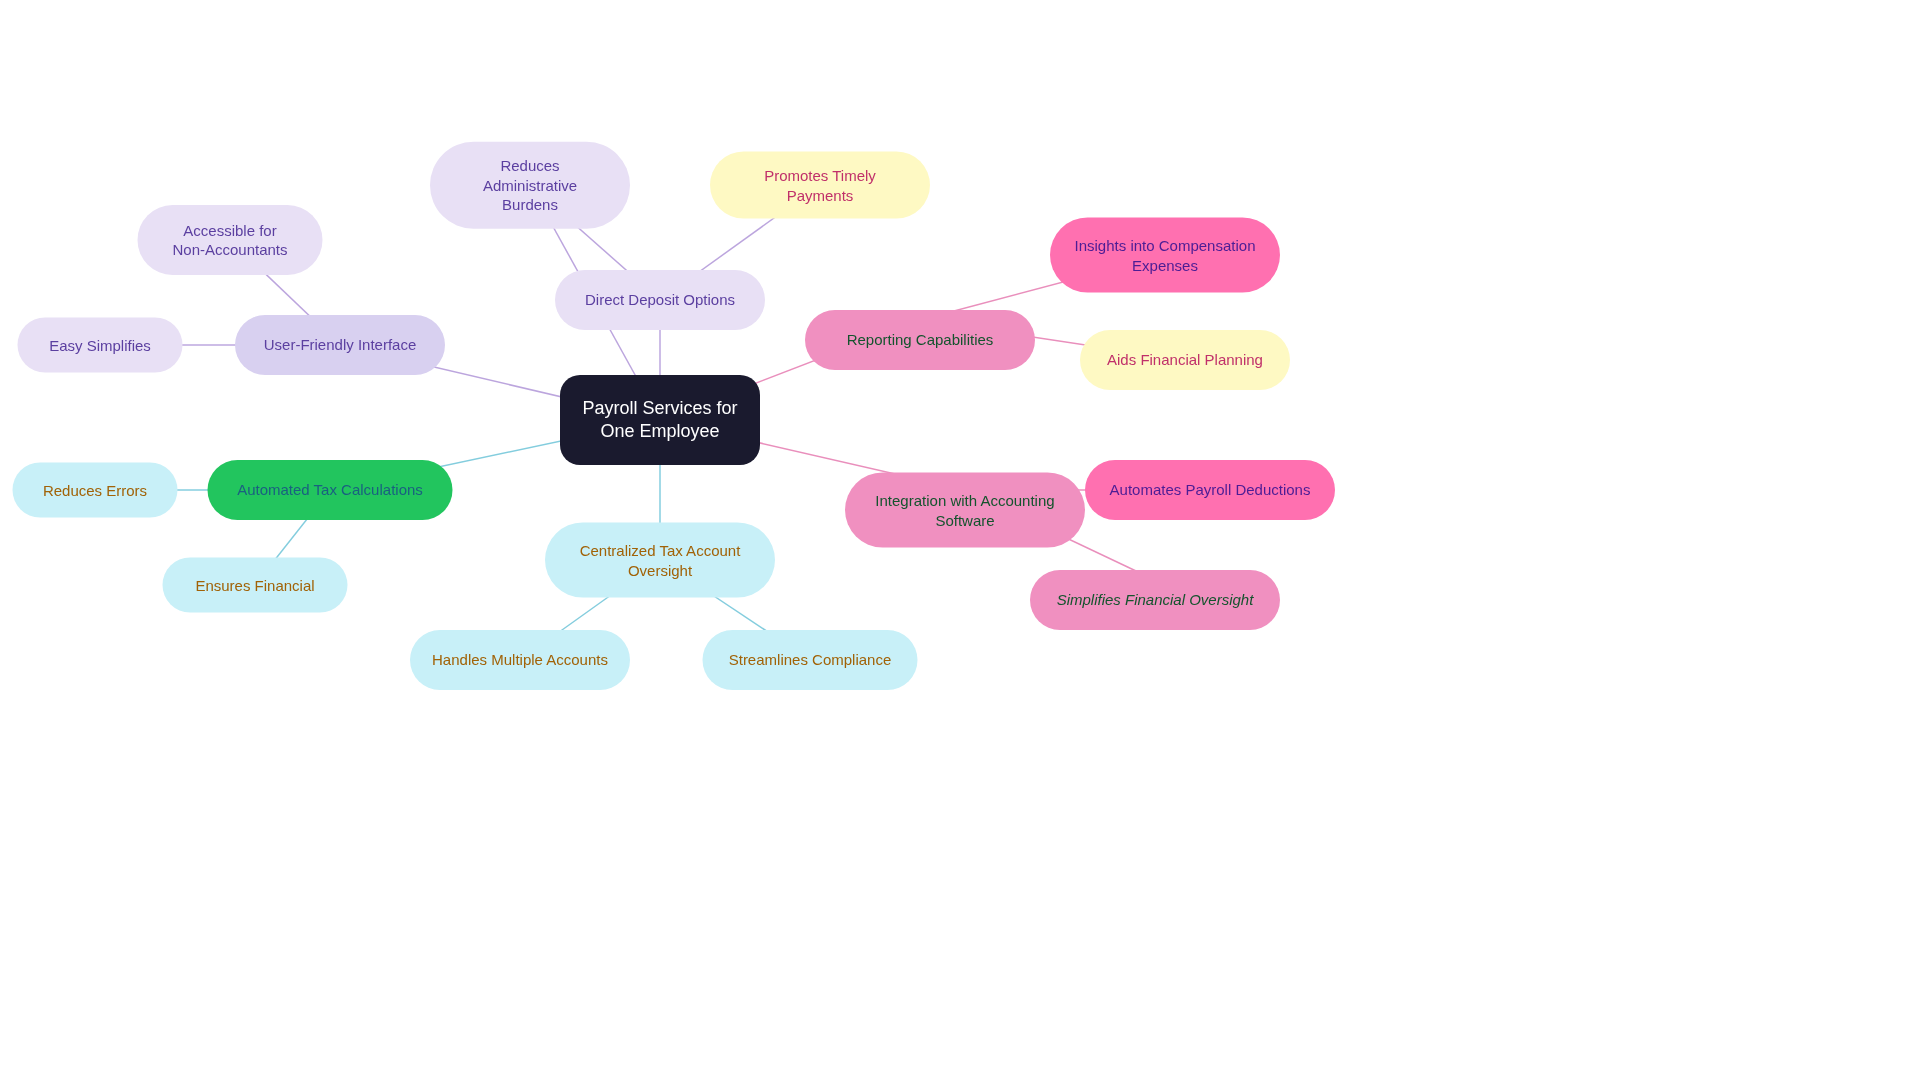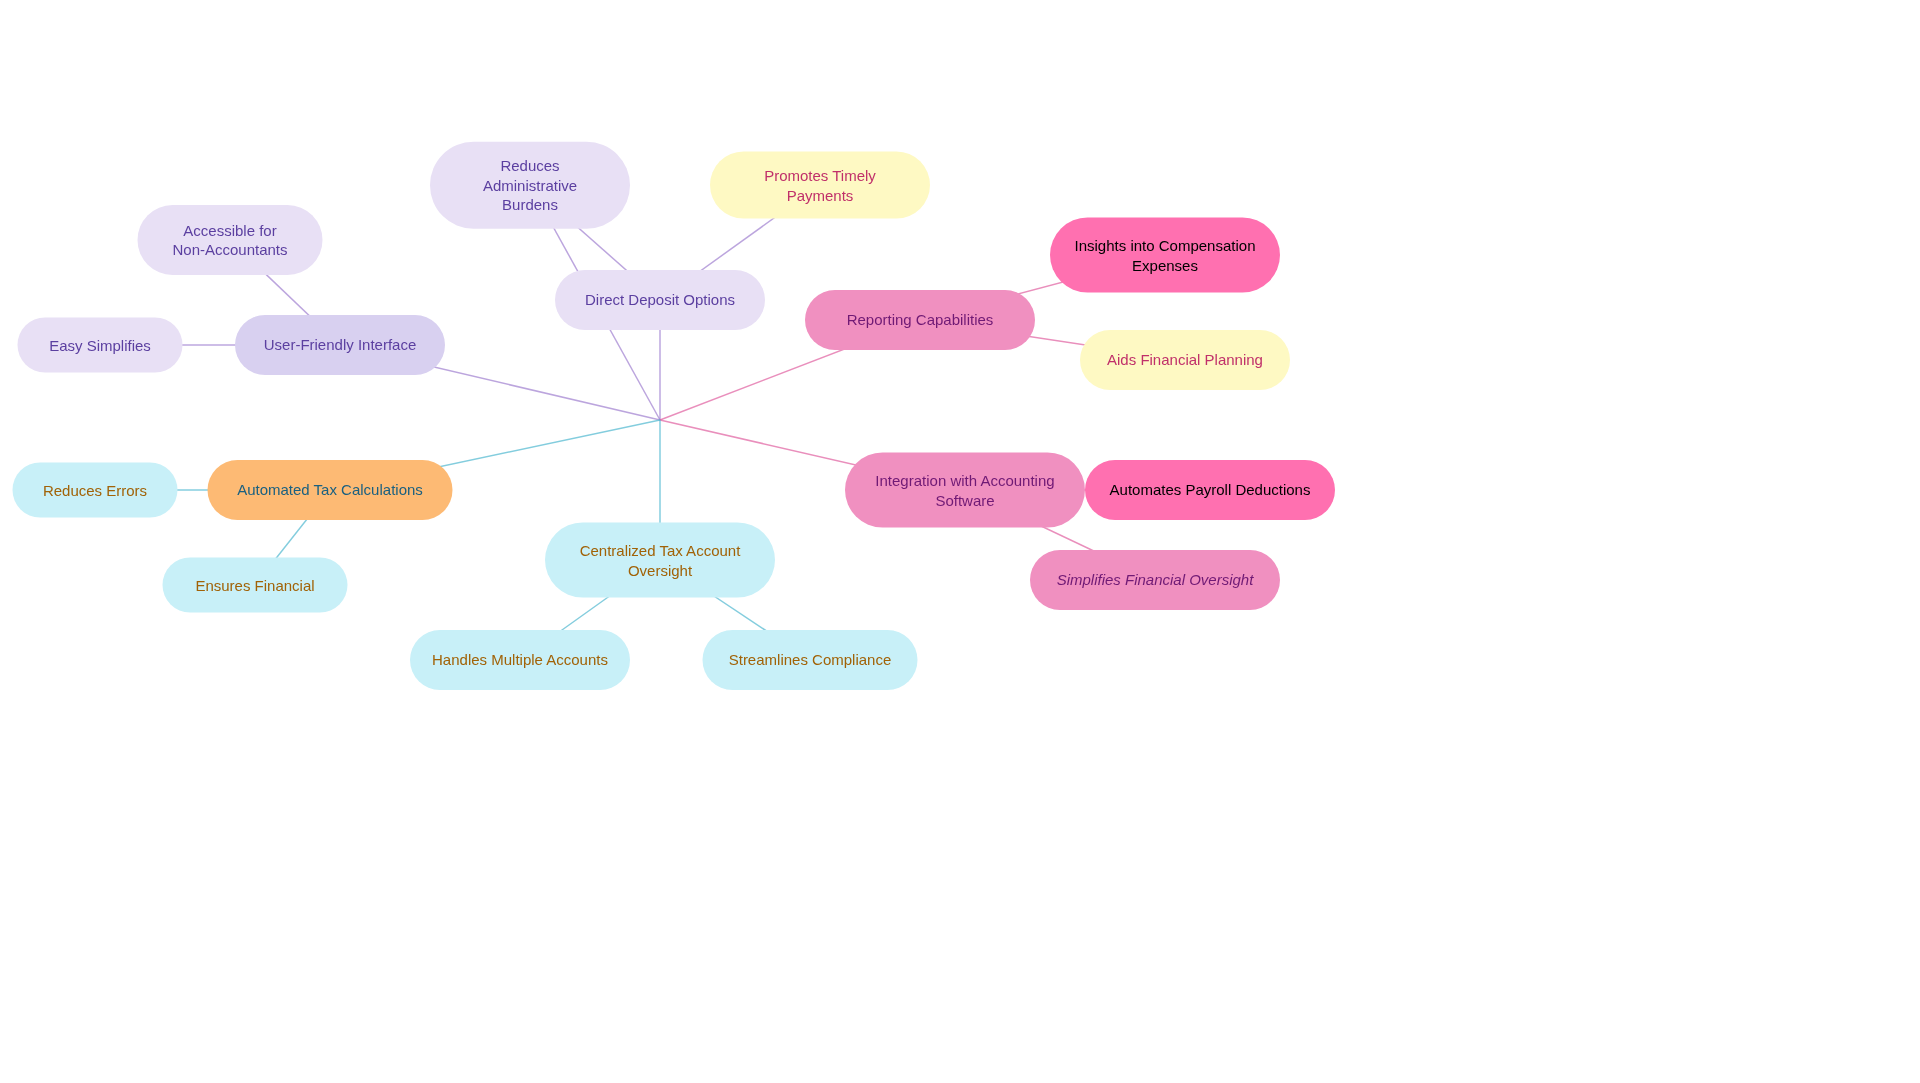--- a/index.html
+++ b/index.html
@@ -55,30 +55,31 @@
       color: #5b3fa0;
       border: none;
     }
     .node-pink-light {
       background: #fef9c3;
       color: #c0306a;
       border: none;
     }
     .node-pink {
       background: #f090c0;
-      color: #701a75;
+      color: #14532d;
       border: none;
+      margin-top: 20px;
     }
     .node-pink-bright {
       background: #ff70b0;
-      color: #000000;
+      color: #4c1d95;
       border: none;
     }
     .node-blue {
-      background: #fdba74;
+      background: #22c55e;
       color: #1a6080;
       border: none;
     }
     .node-blue-light {
       background: #c8f0f8;
       color: #a16207;
       border: none;
     }
   </style>
 </head>
@@ -100,20 +101,23 @@
       <line x1="965" y1="490" x2="1210" y2="490" stroke="#e060a0" stroke-width="1.5" opacity="0.7"></line>
       <line x1="965" y1="490" x2="1155" y2="580" stroke="#e060a0" stroke-width="1.5" opacity="0.7"></line>
       <line x1="660" y1="420" x2="330" y2="490" stroke="#50b8d0" stroke-width="1.5" opacity="0.7"></line>
       <line x1="330" y1="490" x2="95" y2="490" stroke="#50b8d0" stroke-width="1.5" opacity="0.7"></line>
       <line x1="330" y1="490" x2="255" y2="585" stroke="#50b8d0" stroke-width="1.5" opacity="0.7"></line>
       <line x1="660" y1="420" x2="660" y2="560" stroke="#50b8d0" stroke-width="1.5" opacity="0.7"></line>
       <line x1="660" y1="560" x2="520" y2="660" stroke="#50b8d0" stroke-width="1.5" opacity="0.7"></line>
       <line x1="660" y1="560" x2="810" y2="660" stroke="#50b8d0" stroke-width="1.5" opacity="0.7"></line>
     </svg>
 
+  <div class="node node-center" id="node-center" style="left: 660px; top: 420px;">
+    <span>Payroll Services for One Employee</span>
+  </div>
 
   <div id="nodes-container">
       <div class="node node-purple" style="left: 530px; top: 185px; width: 200px; min-height: 70px; font-size: 15px;">
         <span style="white-space: pre-wrap;">Reduces Administrative
 Burdens</span>
       </div>
       <div class="node node-pink-light" style="left: 820px; top: 185px; width: 220px; min-height: 60px; font-size: 15px;">
         <span style="white-space: pre-wrap;">Promotes Timely Payments</span>
       </div>
       <div class="node node-purple" style="left: 660px; top: 300px; width: 210px; min-height: 60px; font-size: 15px;">

